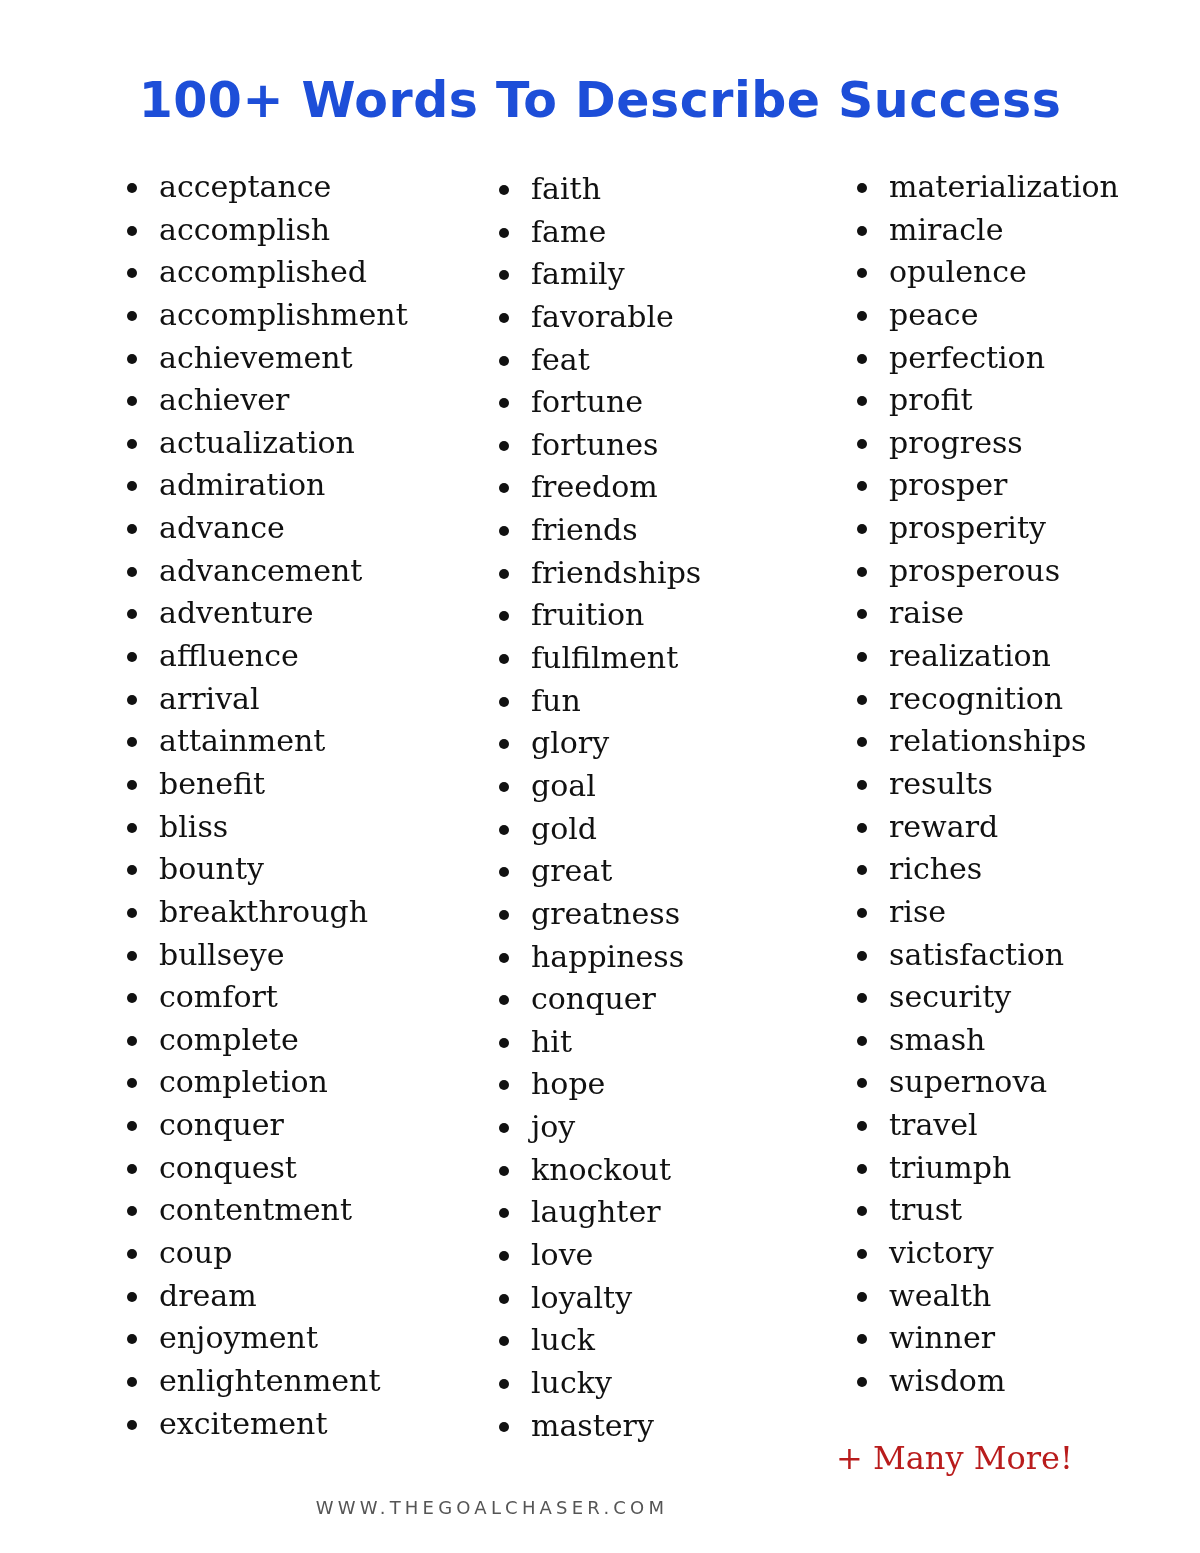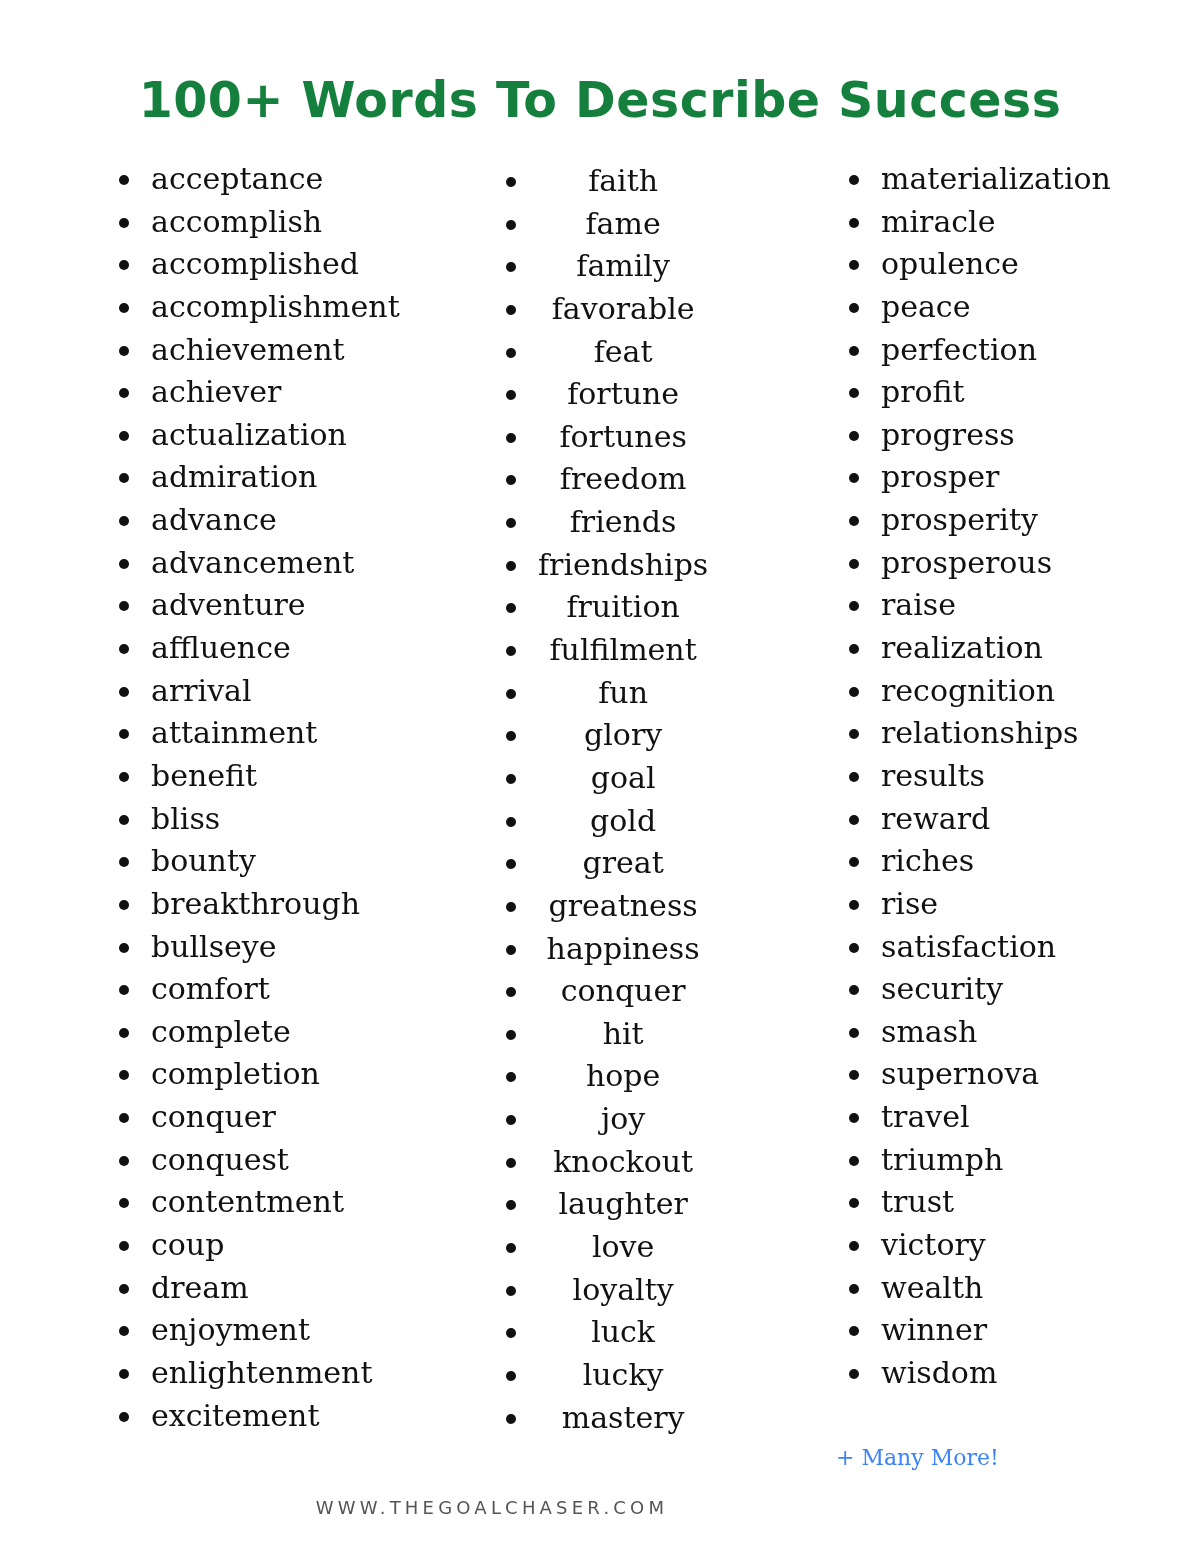--- a/index.html
+++ b/index.html
@@ -2,39 +2,39 @@
 <html><head>
 <meta charset="utf-8">
 <style>
   html, body { margin: 0; padding: 0; background: #ffffff; }
   body { width: 1200px; height: 1553px; position: relative; overflow: hidden; }
   .title {
     position: absolute; left: 0; top: 34px; width: 1200px;
     text-align: center;
     font-family: "DejaVu Sans", sans-serif;
     font-weight: bold; font-size: 49px; letter-spacing: 0.5px;
-    color: #15803d; line-height: 68px;
+    color: #1d4ed8; line-height: 68px;
   }
-  .col { position: absolute; top: 158px; margin: 0; padding: 0; list-style: none; }
+  .col { position: absolute; top: 158px; margin: 8px; padding: 0; list-style: none; }
   .col.c1 { left: 116px; }
-  .col.c2 { left: 503px; top: 160px; text-align: center; }
+  .col.c2 { left: 488px; top: 160px; }
   .col.c3 { left: 846px; }
   .col li {
     position: relative; height: 42.65px; line-height: 42.65px;
     padding-left: 35px;
     font-family: "DejaVu Serif", serif; font-size: 30px; color: #111111;
     white-space: nowrap;
   }
   .col li .bullet {
     position: absolute; left: 3px; top: 17px;
     width: 10px; height: 10px; border-radius: 50%; background: #111111;
   }
   .more {
     position: absolute; left: 836px; top: 1437px;
-    font-family: "DejaVu Serif", serif; font-size: 22px; color: #3b82f6;
+    font-family: "DejaVu Serif", serif; font-size: 32px; color: #b91c1c;
     line-height: 42px; white-space: nowrap; text-align: center;
   }
   .footer {
     position: absolute; left: 0; top: 1494px; width: 984px;
     text-align: center;
     font-family: "DejaVu Sans", sans-serif; font-size: 18px;
     letter-spacing: 4.2px; color: #555555; line-height: 28px;
   }
 </style>
 </head>

